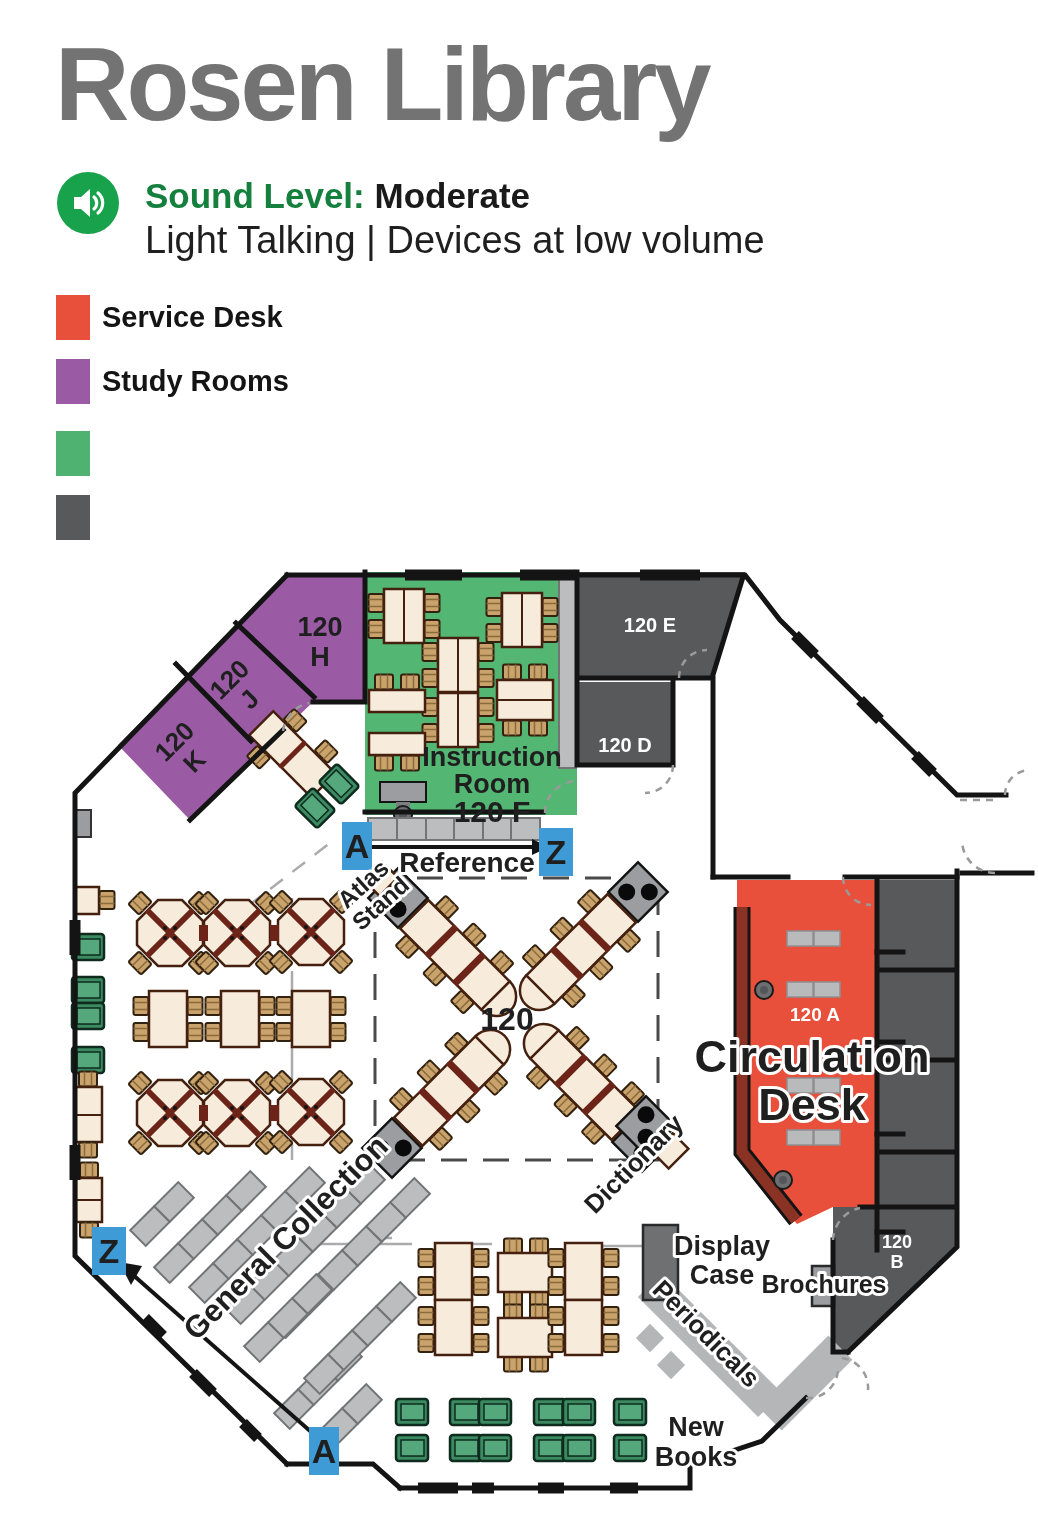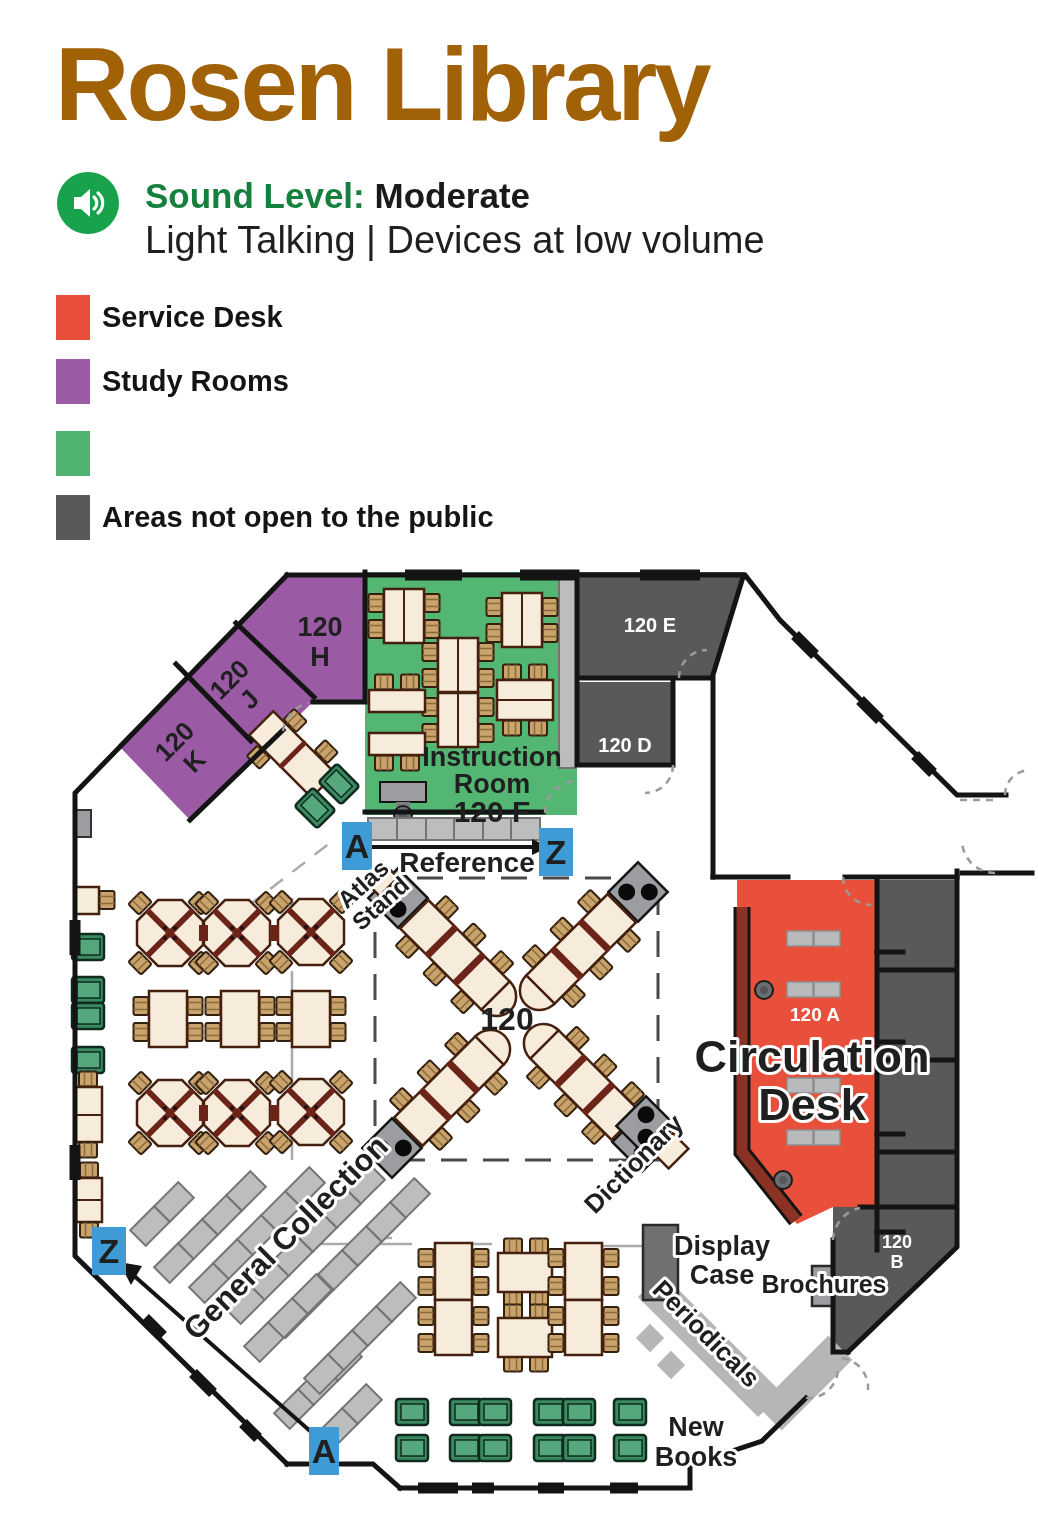--- a/index.html
+++ b/index.html
@@ -1,19 +1,19 @@
 <!DOCTYPE html>
 <html><head>
 <meta charset="utf-8">
 <style>
   html,body{margin:0;padding:0}
   body{width:1038px;height:1536px;background:#fff;position:relative;overflow:hidden;
        font-family:"Liberation Sans",sans-serif;color:#1a1a1a}
   .abs{position:absolute}
-  #title{left:55px;top:26px;font-size:103px;font-weight:bold;letter-spacing:-3px;color:#a16207;white-space:nowrap}
+  #title{left:55px;top:26px;font-size:103px;font-weight:bold;letter-spacing:-3px;color:#737373;white-space:nowrap}
   #sound-icon{left:57px;top:172px;width:62px;height:62px;border-radius:50%;display:flex;align-items:center;justify-content:center}
   #sound-line1{left:145px;top:176px;font-size:35px;font-weight:bold;white-space:nowrap}
   #sound-line1 .gray{color:#15803d}
   #sound-line1 .dark{color:#1a1a1a}
   #sound-line2{left:145px;top:219px;font-size:38px;color:#1f1f20;white-space:nowrap}
   .leg-row{position:absolute;left:56px;display:flex;align-items:center;gap:12px;height:46px}
   .leg-swatch{width:34px;height:45px;flex:0 0 auto}
   .leg-label{font-size:29px;font-weight:bold;color:#141414;white-space:nowrap}
   #plan{position:absolute;left:55px;top:560px}
   
@@ -55,21 +55,20 @@
 </div>
 <div class="leg-row" style="top:358px">
   <div class="leg-swatch" style="background: rgb(154, 91, 164);"></div>
   <div class="leg-label">Study Rooms</div>
 </div>
 <div class="leg-row" style="top:430px">
   <div class="leg-swatch" style="background: rgb(80, 178, 113);"></div>
 </div>
 <div class="leg-row" style="top:494px">
   <div class="leg-swatch" style="background: rgb(88, 89, 91);"></div>
-  <div class="leg-label">Areas not open to the public</div>
 </div>
 
 <svg id="plan" width="980" height="980" viewBox="55 560 980 980">
 <defs>
   <g id="chair">
         <rect x="-9" y="-7.5" width="18" height="15" rx="2" class="ch"></rect>
         <line x1="-3.5" y1="-7.5" x2="-3.5" y2="7.5" class="chl"></line>
         <line x1="3.5" y1="-7.5" x2="3.5" y2="7.5" class="chl"></line>
       </g>
   <g id="gchair">

